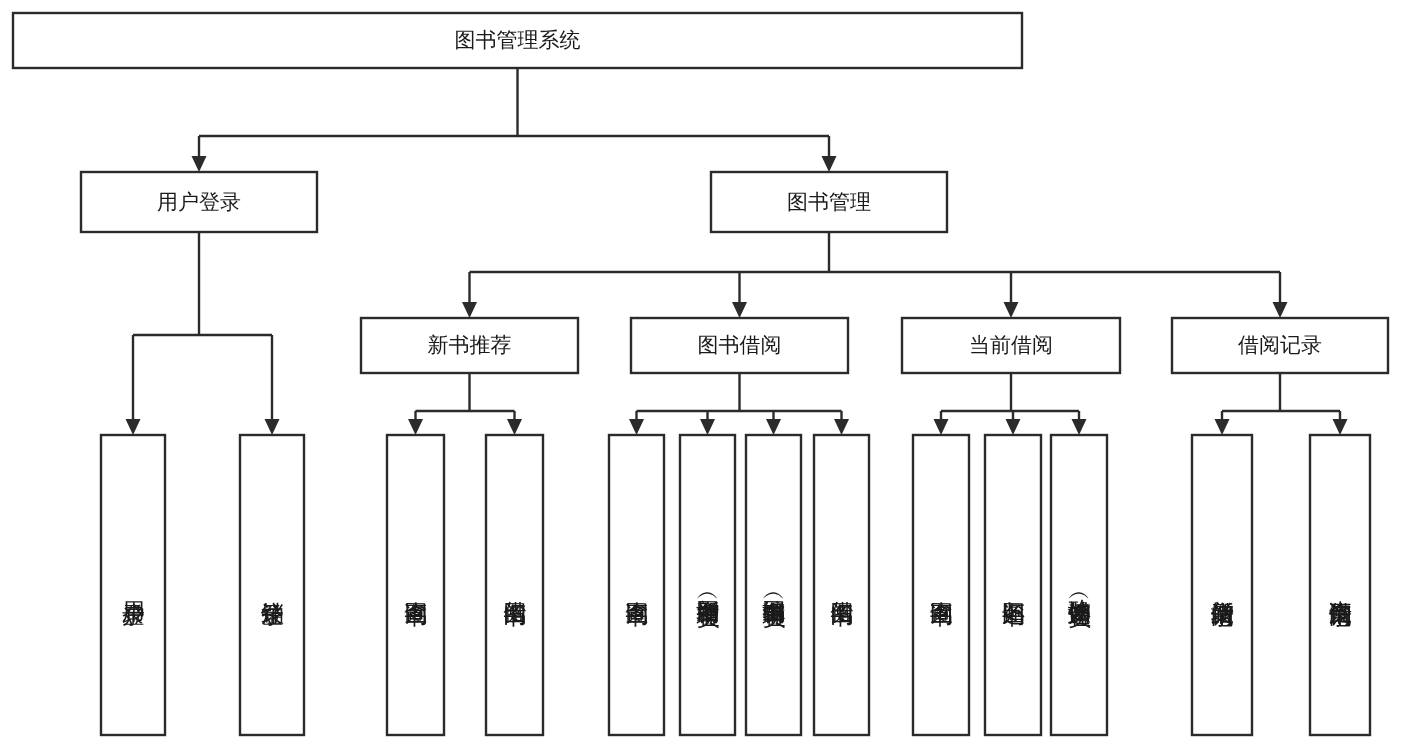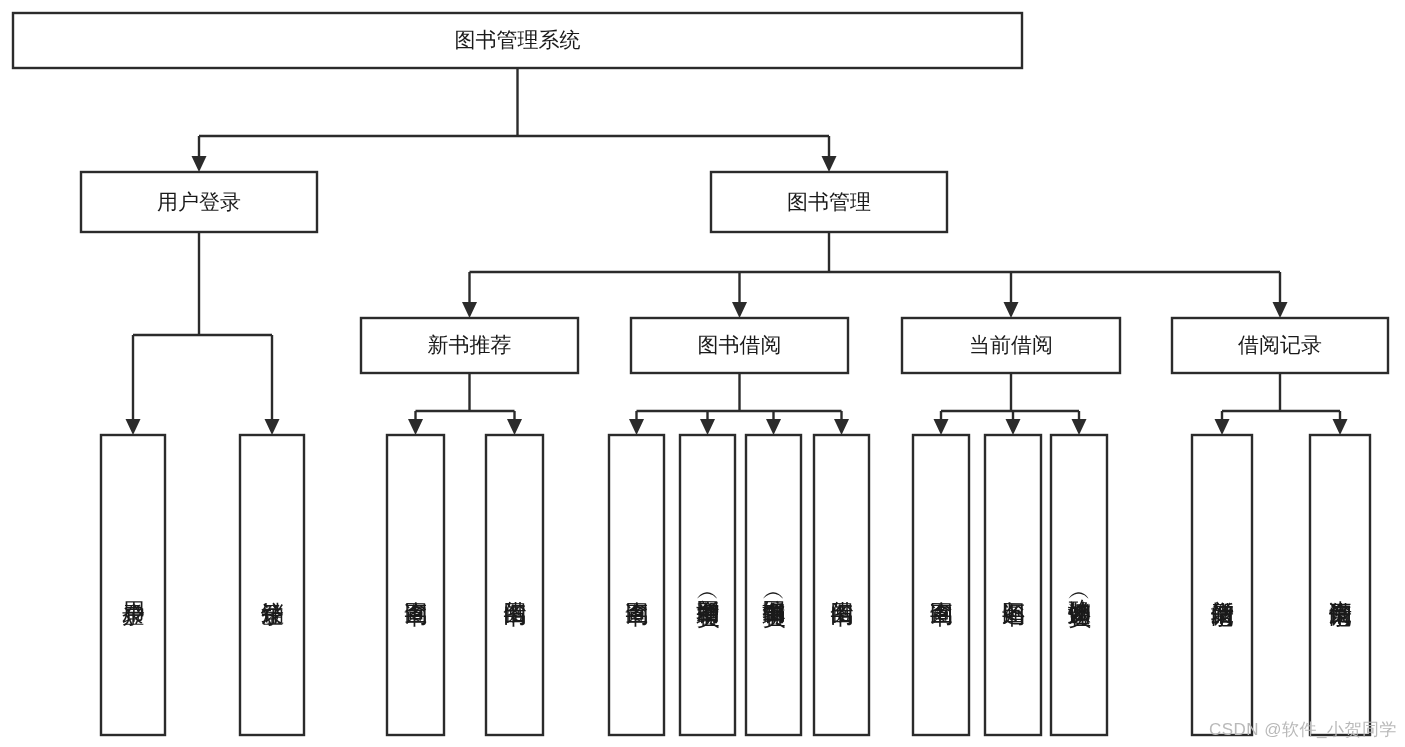--- a/index.html
+++ b/index.html
@@ -219,14 +219,13 @@
         <span class="vert-label">确认归还（管理员）</span>
       </div>
       <div class="vert-label-wrap" style="left: 1192px; top: 435px; width: 60px; height: 300px;">
         <span class="vert-label">新增借阅记录</span>
       </div>
       <div class="vert-label-wrap" style="left: 1310px; top: 435px; width: 60px; height: 300px;">
         <span class="vert-label">查询借阅记录</span>
       </div>
     </div>
 
-  <div class="watermark">CSDN @软件_小贺同学</div>
 </div>
 
 </body></html>

